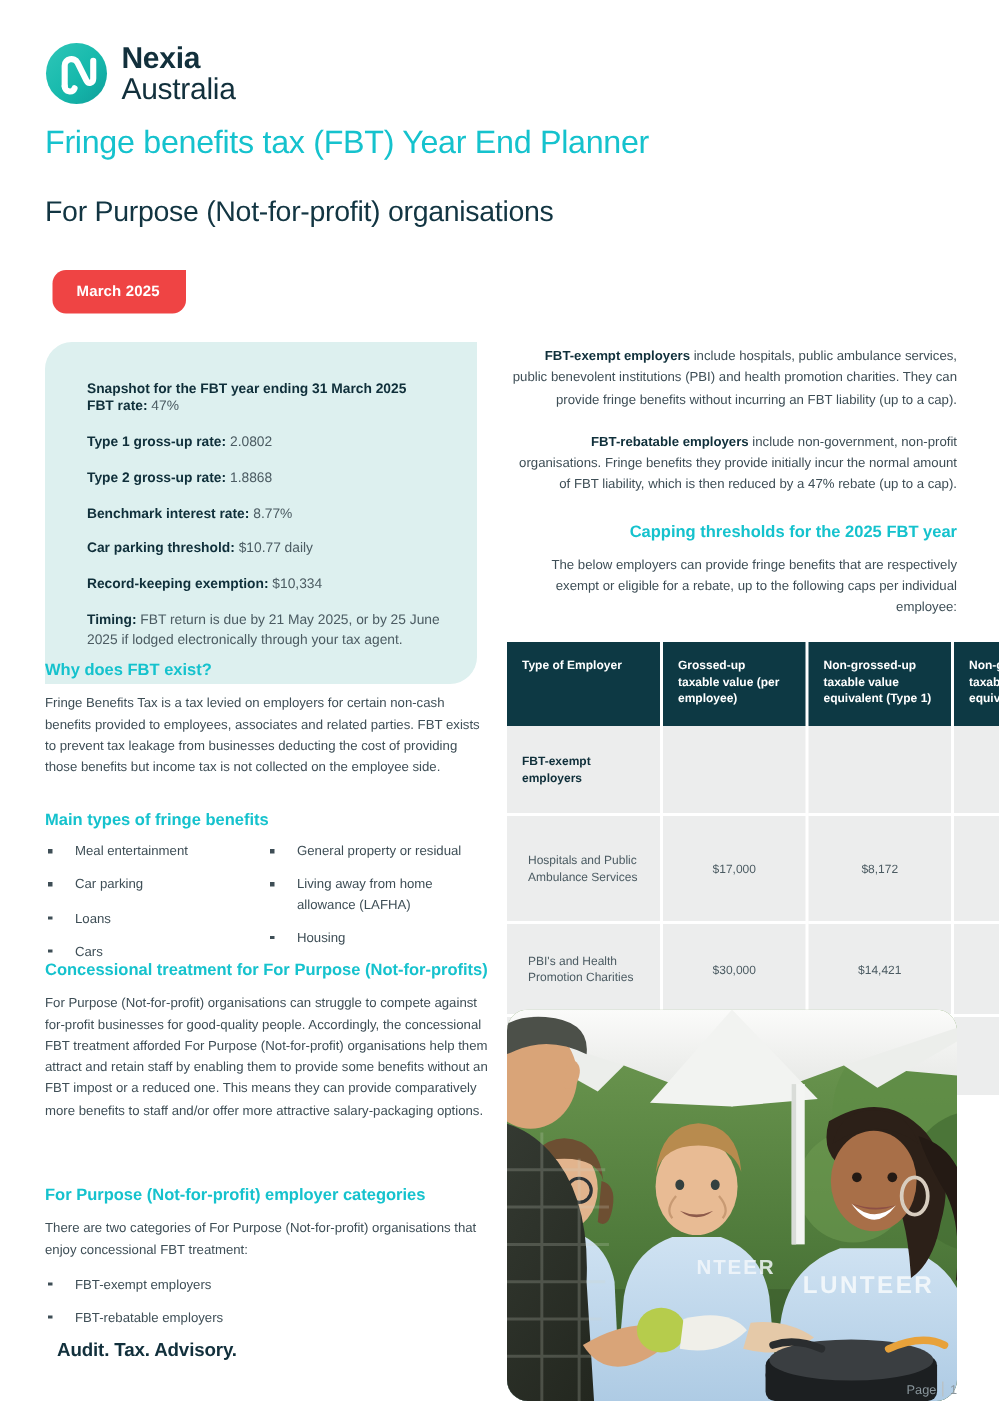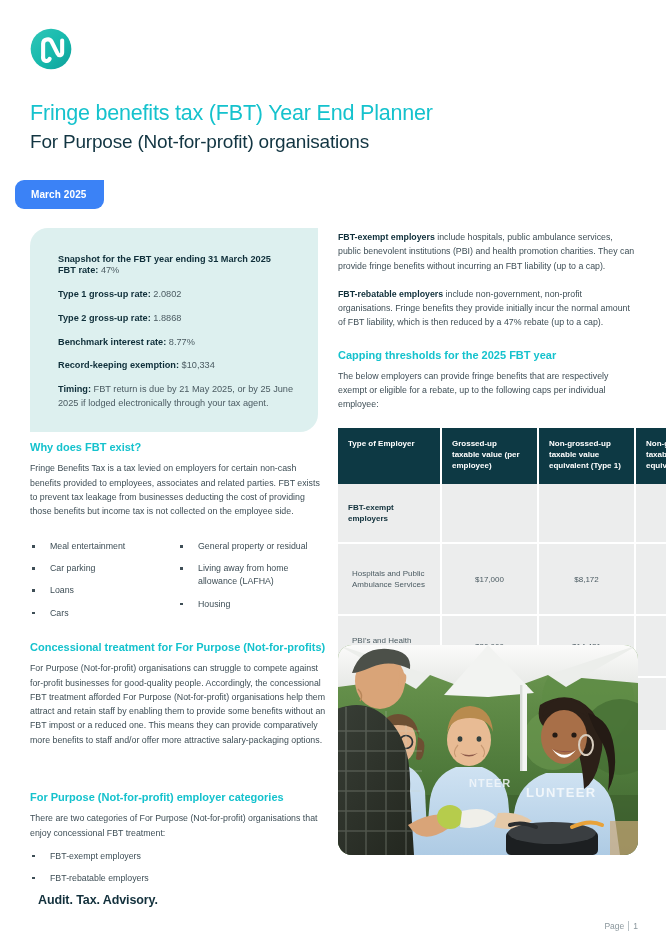--- a/index.html
+++ b/index.html
@@ -40,42 +40,42 @@
     color: #12303c;
     letter-spacing: -0.2px;
     display: block;
     margin-top: 1px;
   }
 
   
   .doc-title {
     position: absolute;
     left: 30px;
-    top: 101px;
+    top: 83px;
     font-size: 21.5px;
     color: #15c2cd;
     letter-spacing: -0.2px;
     white-space: nowrap;
   }
   .doc-subtitle {
     position: absolute;
     left: 30px;
     top: 131px;
     font-size: 19px;
     color: #123542;
     letter-spacing: -0.2px;
     white-space: nowrap;
   }
 
   
   .date-badge {
     position: absolute;
-    left: 15px;
+    left: 35px;
     top: 180px;
-    background: #3b82f6;
+    background: #ef4444;
     color: #ffffff;
     font-size: 10px;
     font-weight: bold;
     padding: 9px 18px 9px 16px;
     border-radius: 9px 0 9px 9px;
     letter-spacing: 0.1px;
   }
 
   
   .snapshot {
@@ -196,23 +196,23 @@
     font-weight: normal;
   }
   .cap-table tr.divider td {
     border-top: 2px solid #0d3944;
   }
 
   
   .photo {
     position: absolute;
     left: 338px;
-    top: 645px;
+    top: 673px;
     width: 300px;
-    height: 210px;
+    height: 261px;
     border-radius: 14px;
     overflow: hidden;
   }
   .photo svg { display: block; width: 100%; height: 100%; }
 
   
   .footer-tag {
     position: absolute;
     left: 38px;
     top: 893px;
@@ -247,20 +247,24 @@
       <linearGradient id="lg" x1="0" y1="0" x2="1" y2="1">
         <stop offset="0%" stop-color="#2fc6b8"></stop>
         <stop offset="55%" stop-color="#16b9ac"></stop>
         <stop offset="100%" stop-color="#0f9e9a"></stop>
       </linearGradient>
     </defs>
     <circle cx="32" cy="32" r="31" fill="url(#lg)"></circle>
     <path d="M20 45 L20 24 C20 17 30 15 33 21 L42 39 C44 43 49 42 49 37 L49 19" fill="none" stroke="#ffffff" stroke-width="6.2" stroke-linecap="round"></path>
     <path d="M20 45 C20 51 28 52 30 47" fill="none" stroke="#ffffff" stroke-width="6.2" stroke-linecap="round"></path>
   </svg>
+  <div class="logo-text">
+    <span class="logo-line1">Nexia</span>
+    <span class="logo-line2">Australia</span>
+  </div>
 </div>
 
 <div class="doc-title">Fringe benefits tax (FBT) Year End Planner</div>
 <div class="doc-subtitle">For Purpose (Not-for-profit) organisations</div>
 <div class="date-badge">March 2025</div>
 
 <div class="snapshot">
   <div class="snapshot-title">Snapshot for the FBT year ending 31 March 2025</div>
   <div class="snapshot-row">
     <b>FBT rate:</b>
@@ -272,35 +276,40 @@
   </div>
   <div class="snapshot-row">
     <b>Type 2 gross-up rate:</b>
     <span>1.8868</span>
   </div>
   <div class="snapshot-row">
     <b>Benchmark interest rate:</b>
     <span>8.77%</span>
   </div>
   <div class="snapshot-row">
+    <b>Car parking threshold:</b>
+    <span>$10.77 daily</span>
+  </div>
+  <div class="snapshot-row">
     <b>Record-keeping exemption:</b>
     <span>$10,334</span>
   </div>
   <div class="snapshot-row">
     <b>Timing:</b>
     <span>FBT return is due by 21 May 2025, or by 25 June 2025 if lodged electronically through your tax agent.</span>
   </div>
 </div>
 
 <div class="col-left" style="top:440px;">
   <h2 class="sec">Why does FBT exist?</h2>
   <p class="body">Fringe Benefits Tax is a tax levied on employers for certain non-cash benefits provided to employees, associates and related parties. FBT exists to prevent tax leakage from businesses deducting the cost of providing those benefits but income tax is not collected on the employee side.</p>
 </div>
 
 <div class="col-left" style="top:540px;">
+  <h2 class="sec">Main types of fringe benefits</h2>
   <div class="bullet-cols">
     <ul class="bullets">
       <li>Meal entertainment</li>
       <li>Car parking</li>
       <li>Loans</li>
       <li>Cars</li>
     </ul>
     <ul class="bullets">
       <li>General property or residual</li>
       <li>Living away from home allowance (LAFHA)</li>
@@ -316,21 +325,21 @@
 
 <div class="col-left" style="top:790px;">
   <h2 class="sec">For Purpose (Not-for-profit) employer categories</h2>
   <p class="body" style="margin-bottom:10px;">There are two categories of For Purpose (Not-for-profit) organisations that enjoy concessional FBT treatment:</p>
   <ul class="bullets">
     <li>FBT-exempt employers</li>
     <li>FBT-rebatable employers</li>
   </ul>
 </div>
 
-<div class="col-right" style="top:230px;">
+<div class="col-right" style="top:230px;text-align:right;">
   <p class="body"><b>FBT-exempt employers</b><span> include hospitals, public ambulance services, public benevolent institutions (PBI) and health promotion charities.  They can provide fringe benefits without incurring an FBT liability (up to a cap).</span></p>
   <p class="body"><b>FBT-rebatable employers</b><span> include non-government, non-profit organisations.  Fringe benefits they provide initially incur the normal amount of FBT liability, which is then reduced by a 47% rebate (up to a cap).</span></p>
   <h2 class="sec" style="margin-top:18px;">Capping thresholds for the 2025 FBT year</h2>
   <p class="body">The below employers can provide fringe benefits that are respectively exempt or eligible for a rebate, up to the following caps per individual employee:</p>
 </div>
 
 <div class="col-right" style="top:428px;">
   <table class="cap-table">
     <thead>
       <tr>

